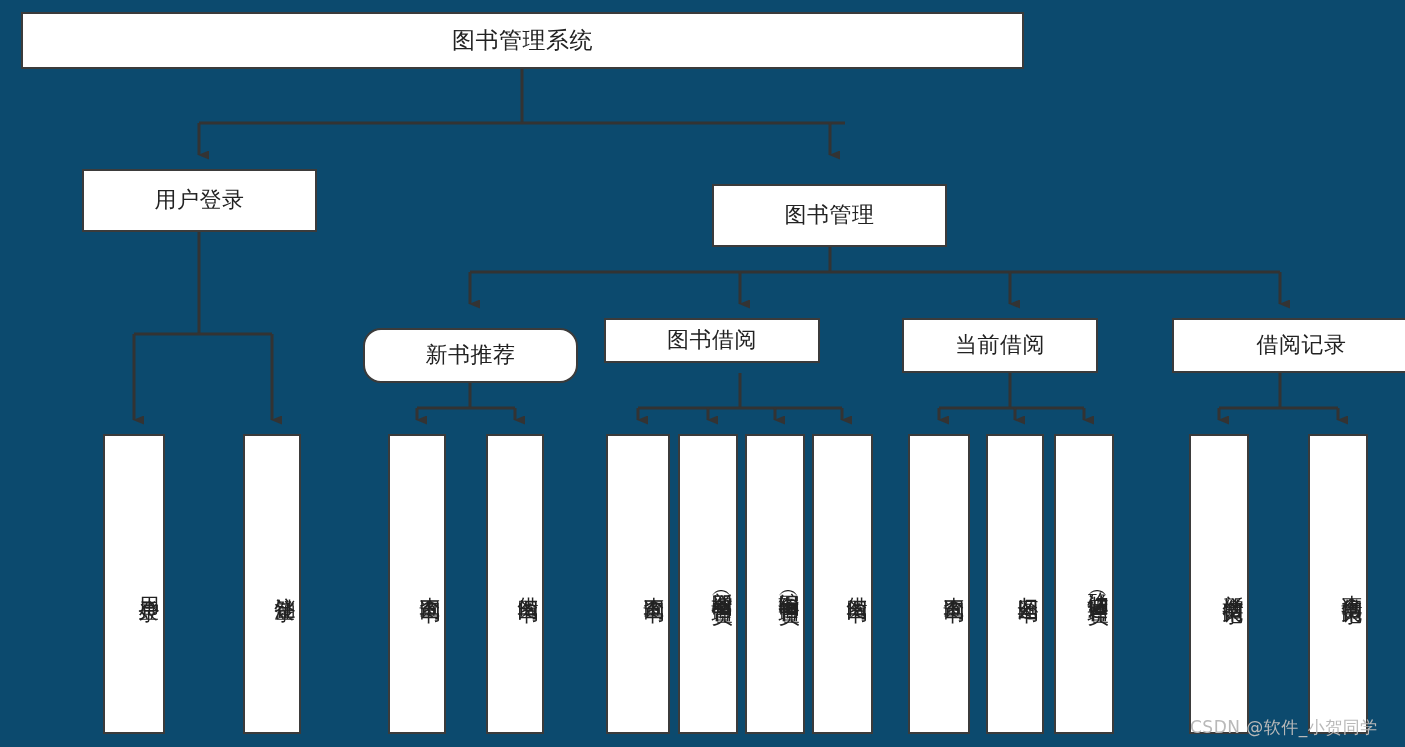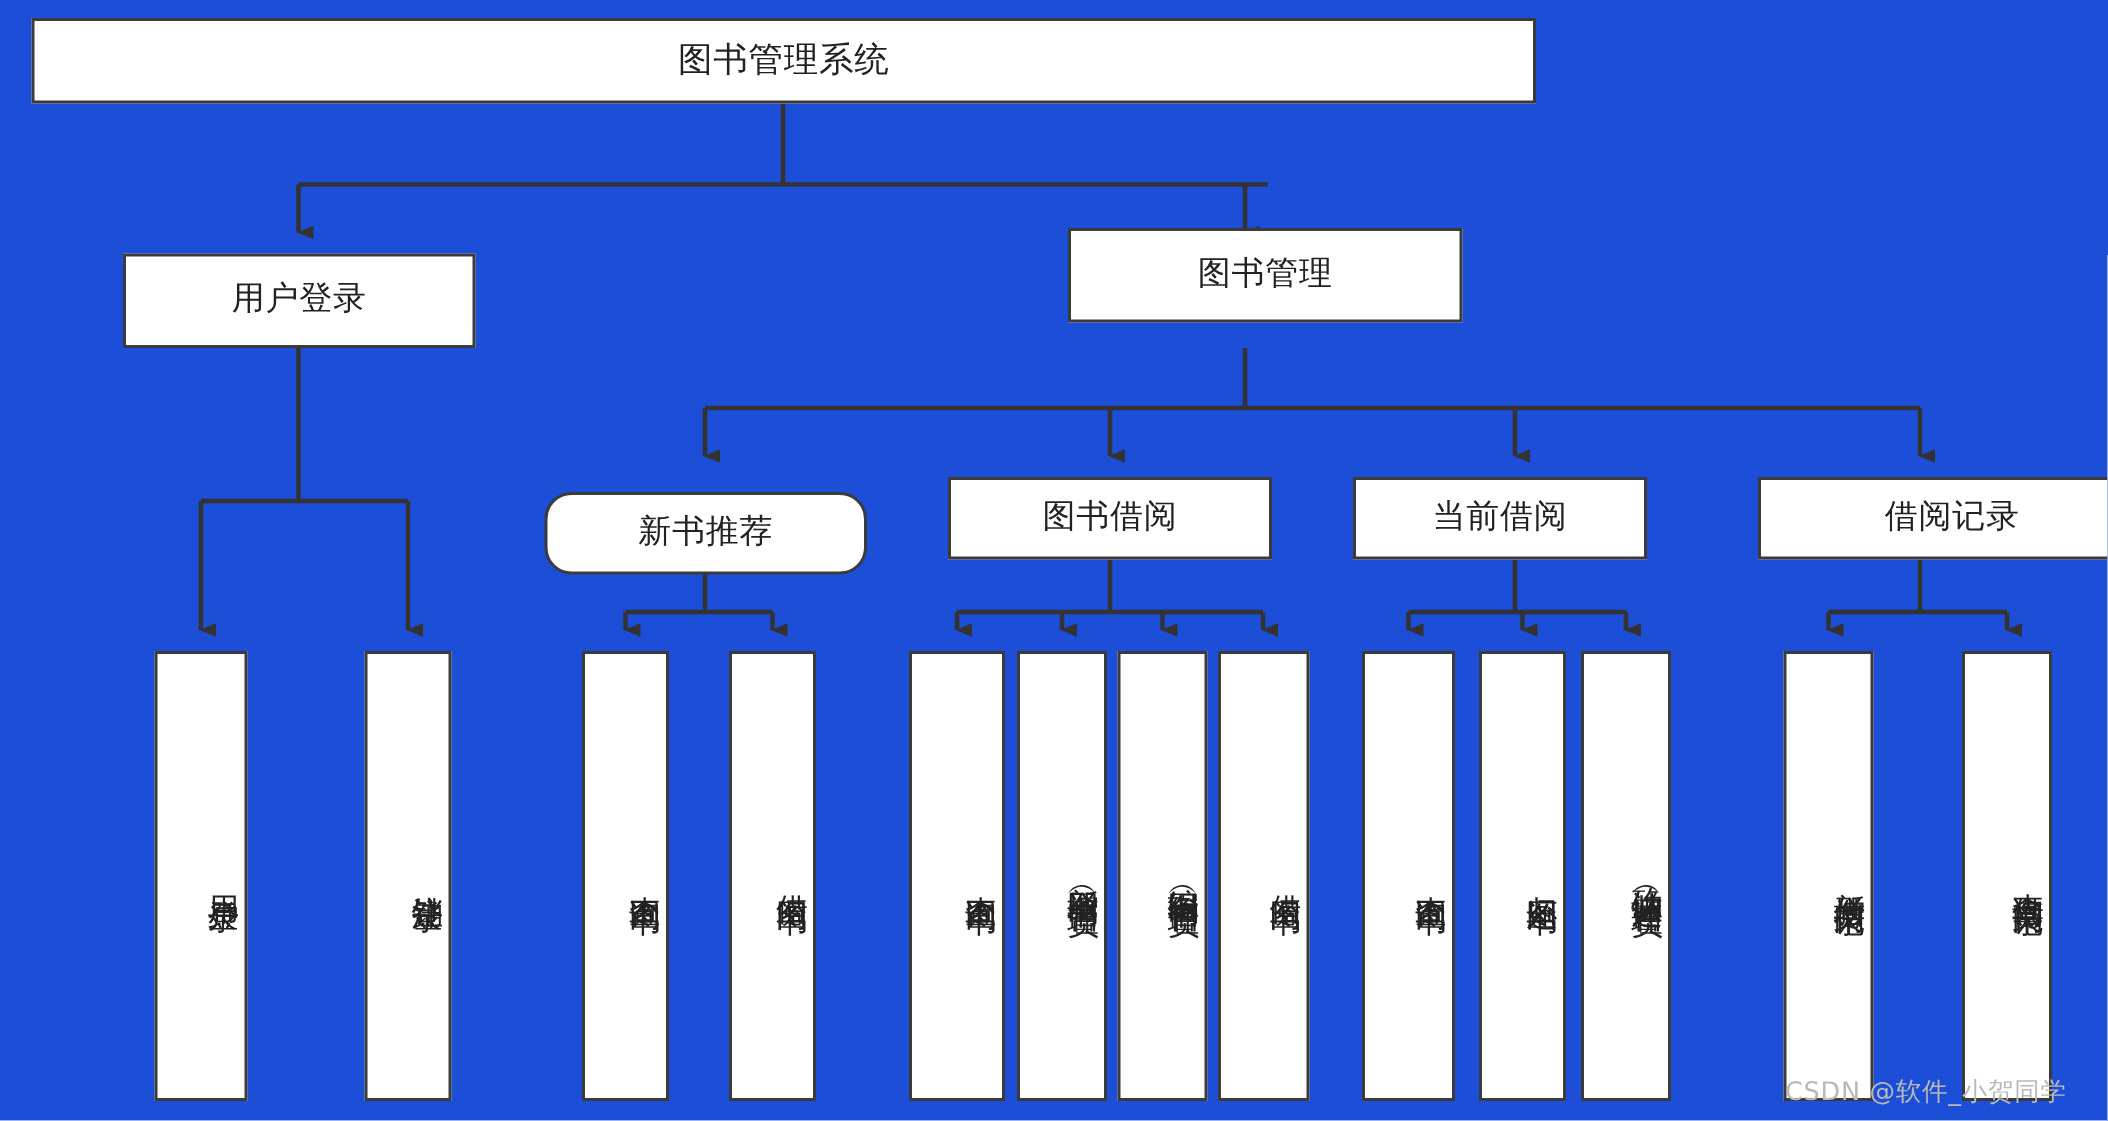--- a/index.html
+++ b/index.html
@@ -7,21 +7,21 @@
     padding: 0;
     background: #ffffff;
   }
   body {
     font-family: "DejaVu Sans", "Liberation Sans", sans-serif;
   }
   #canvas {
     position: relative;
     width: 1405px;
     height: 747px;
-    background: #1d4ed8;
+    background: #0c4a6e;
     overflow: hidden;
   }
   svg#wires {
     position: absolute;
     left: 0;
     top: 0;
     width: 1405px;
     height: 747px;
     pointer-events: none;
   }
@@ -126,28 +126,28 @@
     </g>
   </svg>
 
   <div class="node horiz root" style="left:21px; top:12px; width:1003px; height:57px;">
     <span>图书管理系统</span>
   </div>
 
   <div class="node horiz" style="left:82px; top:169px; width:235px; height:63px;">
     <span>用户登录</span>
   </div>
-  <div class="node horiz" style="left:712px; top:152px; width:263px; height:63px;">
+  <div class="node horiz" style="left:712px; top:184px; width:235px; height:63px;">
     <span>图书管理</span>
   </div>
 
   <div class="node horiz" style="left:363px; top:328px; width:215px; height:55px;border-radius:18px;">
     <span>新书推荐</span>
   </div>
-  <div class="node horiz" style="left:632px; top:318px; width:216px; height:55px;">
+  <div class="node horiz" style="left:604px; top:318px; width:216px; height:45px;">
     <span>图书借阅</span>
   </div>
   <div class="node horiz" style="left:902px; top:318px; width:196px; height:55px;">
     <span>当前借阅</span>
   </div>
   <div class="node horiz" style="left:1172px; top:318px; width:259px; height:55px;">
     <span>借阅记录</span>
   </div>
 
   <div class="node vert" style="left:103px; top:434px; width:62px; height:300px;">

